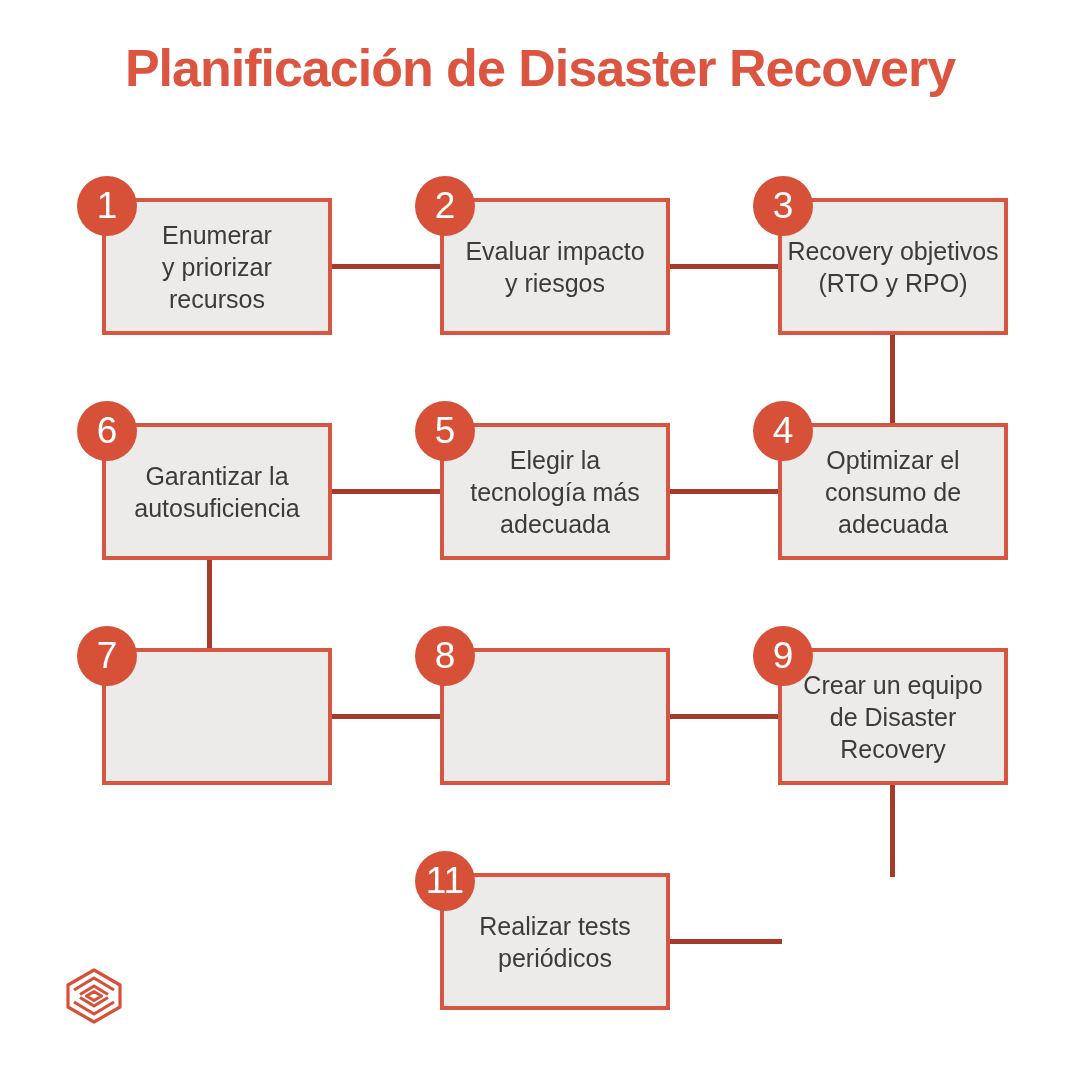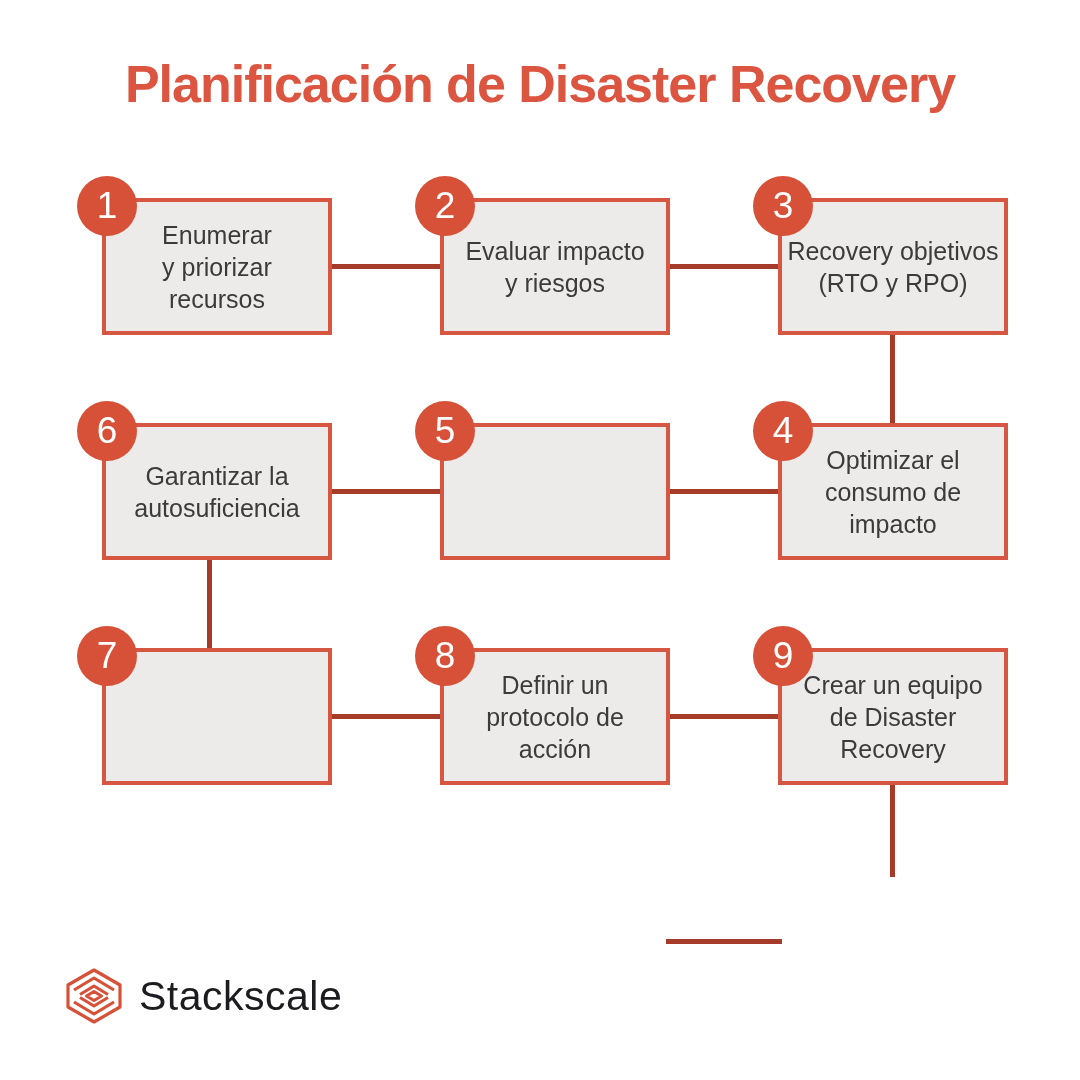--- a/index.html
+++ b/index.html
@@ -5,21 +5,21 @@
   html,body{margin:0;padding:0;background:#ffffff;}
   .canvas{
     position:relative;
     width:1080px;height:1080px;
     background:#ffffff;
     font-family:"Liberation Sans", sans-serif;
     overflow:hidden;
   }
   .title{
     position:absolute;
-    top:54px;left:0;width:1080px;
+    top:38px;left:0;width:1080px;
     text-align:center;
     font-size:52px;
     font-weight:bold;
     letter-spacing:-1px;
     color:#DB5540;
     margin:0;
   }
   
   .step{
     position:absolute;
@@ -109,52 +109,56 @@
 (RTO y RPO)</span>
   </div>
 
   <div class="step r1 c0">
     <span class="badge">6</span>
     <span class="label">Garantizar la
 autosuficiencia</span>
   </div>
   <div class="step r1 c1">
     <span class="badge">5</span>
+    <span class="label">Elegir la
+tecnología más
+adecuada</span>
   </div>
   <div class="step r1 c2">
     <span class="badge">4</span>
     <span class="label">Optimizar el
 consumo de
-impacto</span>
+adecuada</span>
   </div>
 
   <div class="step r2 c0">
     <span class="badge">7</span>
   </div>
   <div class="step r2 c1">
     <span class="badge">8</span>
-    <span class="label">Definir un
-protocolo de
-acción</span>
   </div>
   <div class="step r2 c2">
     <span class="badge">9</span>
     <span class="label">Crear un equipo
 de Disaster
 Recovery</span>
   </div>
 
+  <div class="step r3 c1">
+    <span class="badge">11</span>
+    <span class="label">Realizar tests
+periódicos</span>
+  </div>
 
   <div class="logo">
     <svg class="logo-icon" viewBox="0 0 60 60">
       <g fill="none" stroke="#D75138" stroke-width="3.2" stroke-linejoin="round">
         <path d="M30 4 L56 19 L56 41 L30 56 L4 41 L4 19 Z"></path>
         <path d="M10 24 L30 12 L50 24"></path>
         <path d="M16 28.5 L30 20 L44 28.5"></path>
         <path d="M10 36 L30 48 L50 36"></path>
         <path d="M16 31.5 L30 40 L44 31.5"></path>
         <path d="M30 25.5 L37.5 30 L30 34.5 L22.5 30 Z"></path>
       </g>
     </svg>
-    <span class="logo-text">Stackscale</span>
   </div>
 
 </div>
 
 </body></html>

